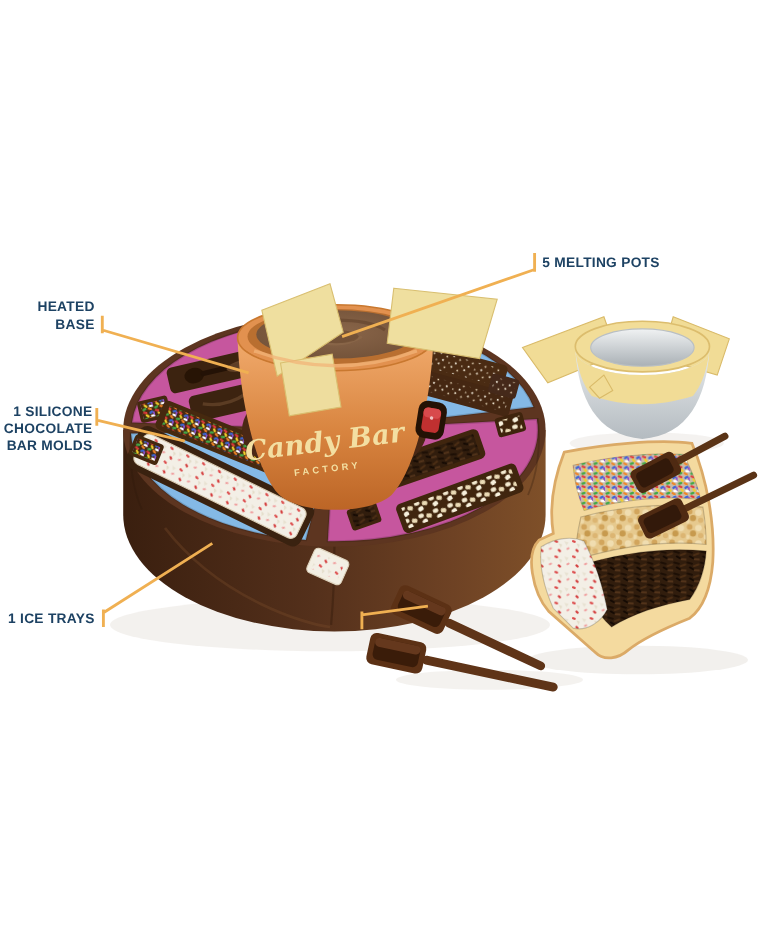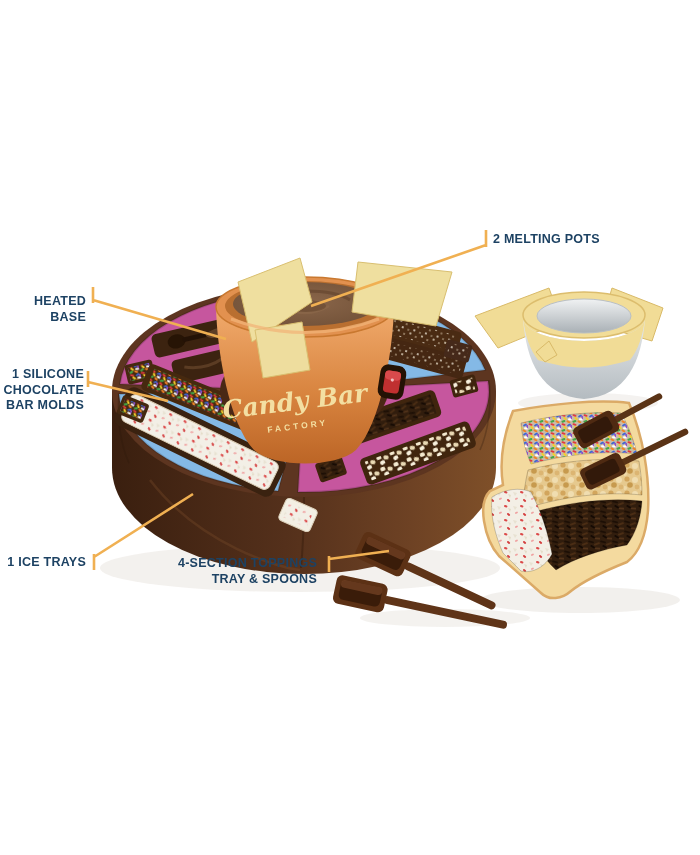--- a/index.html
+++ b/index.html
@@ -261,25 +261,23 @@
 
     <g stroke="#f0b052" stroke-width="2.6" fill="none">
       <path d="M486,230 L486,247 M486,245 L311,306"></path>
       <path d="M93,287 L93,303 M93,300 L226,339"></path>
       <path d="M88,371 L88,387 M88,382 L168,401"></path>
       <path d="M94,554 L94,570 M94,557 L193,494"></path>
       <path d="M329,556 L329,572 M329,559 L389,551"></path>
     </g>
   </svg>
 
-  <div class="lbl" style="left:493px;top:232px;">2 MELTING POTS</div>
-
-  <div class="lbl r" style="right:614px;top:294px;padding-left:26px;">HEATED BASE</div>
+  <div class="lbl" style="left:493px;top:232px;">5 MELTING POTS</div>
+
+  <div class="lbl r" style="right:614px;top:272px;padding-left:26px;">HEATED BASE</div>
 
   <div class="lbl r" style="right:616px;top:367px;">1 SILICONE
 CHOCOLATE
 BAR MOLDS</div>
 
   <div class="lbl r" style="right:614px;top:555px;">1 ICE TRAYS</div>
 
-  <div class="lbl r" style="right:383px;top:556px;">4-SECTION TOPPINGS
-TRAY &amp; SPOONS</div>
 </div>
 
 </body></html>

